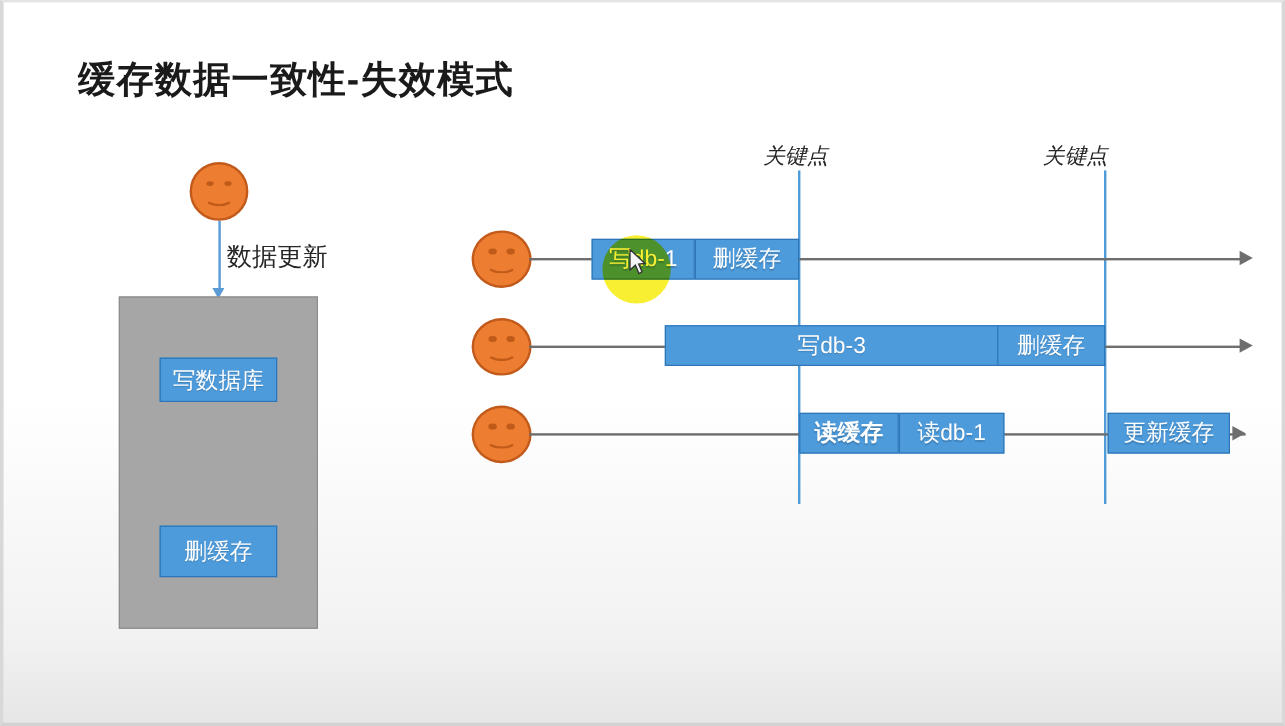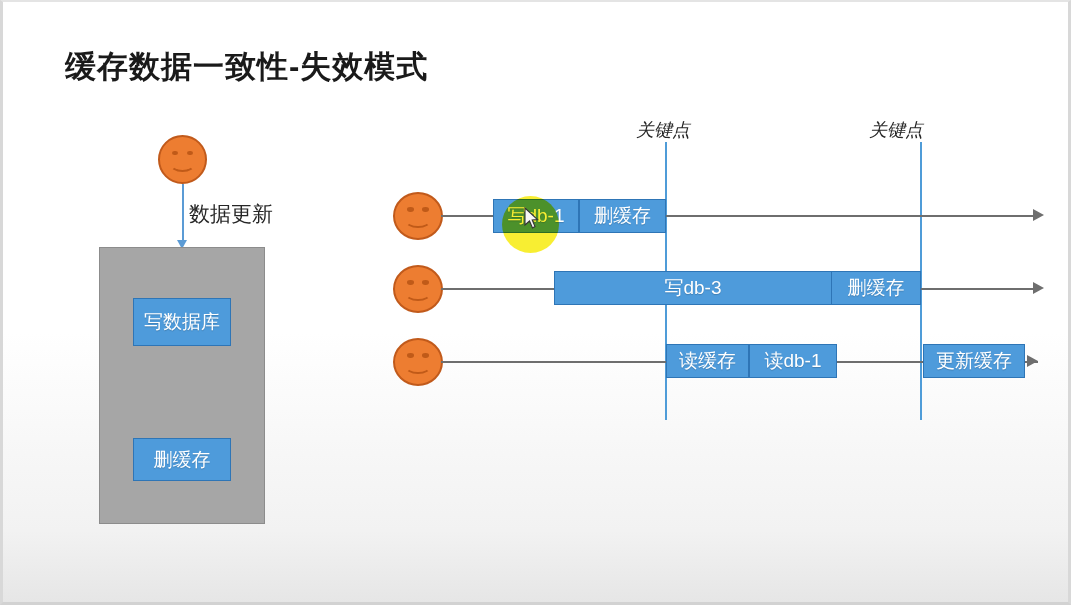--- a/index.html
+++ b/index.html
@@ -162,21 +162,21 @@
   </div>
 
   <div id="left-connector"></div>
   <div id="left-connector-head"></div>
 
   <div class="flow-label" style="left:186px; top:198px;">数据更新</div>
 
   <div class="gray-panel" style="left:96px; top:245px; width:166px; height:277px;">
   </div>
 
-  <div class="blue-box" style="left:130px; top:296px; width:98px; height:48px;">写数据库</div>
+  <div class="blue-box" style="left:130px; top:296px; width:98px; height:37px;">写数据库</div>
 
   <div class="blue-box" style="left:130px; top:436px; width:98px; height:43px;">删缓存</div>
 
   <div class="keypoint-label" style="left:633px; top:116px;">关键点</div>
   <div class="vline" style="left:662px; top:140px; height:278px;"></div>
 
   <div class="keypoint-label" style="left:866px; top:116px;">关键点</div>
   <div class="vline" style="left:917px; top:140px; height:278px;"></div>
 
   <div class="face" style="left:390px; top:190px; width:50px; height:48px;">
@@ -202,21 +202,21 @@
   <div class="blue-box" style="left:828px; top:269px; width:90px; height:34px;">删缓存</div>
 
   <div class="face" style="left:390px; top:336px; width:50px; height:48px;">
     <span class="eye l"></span>
     <span class="eye r"></span>
     <span class="mouth"></span>
   </div>
   <div class="hline" style="left:438px; top:359px; width:597px;"></div>
   <div class="arrow-head" style="left:1024px; top:353px;"></div>
 
-  <div class="blue-box" style="left:663px; top:342px; width:83px; height:34px;">读缓存</div>
+  <div class="blue-box" style="left:663px; top:342px; width:83px; height:34px;font-weight:bold;">读缓存</div>
   <div class="blue-box" style="left:746px; top:342px; width:88px; height:34px;">读db-1</div>
   <div class="blue-box" style="left:920px; top:342px; width:102px; height:34px;">更新缓存</div>
 
   <div id="cursor-highlight" style="left:499px; top:194px; width:57px; height:57px;"></div>
   <svg id="cursor-arrow" width="16" height="24" viewBox="0 0 16 24" style="left:521px; top:205px;">
     <polygon points="1,1 1,18 5.5,14 8.5,21 11,19.5 8.2,13 13.5,12.5" fill="#f6f6f6" stroke="#333333" stroke-width="1.1"></polygon>
   </svg>
 
 </div>
 

